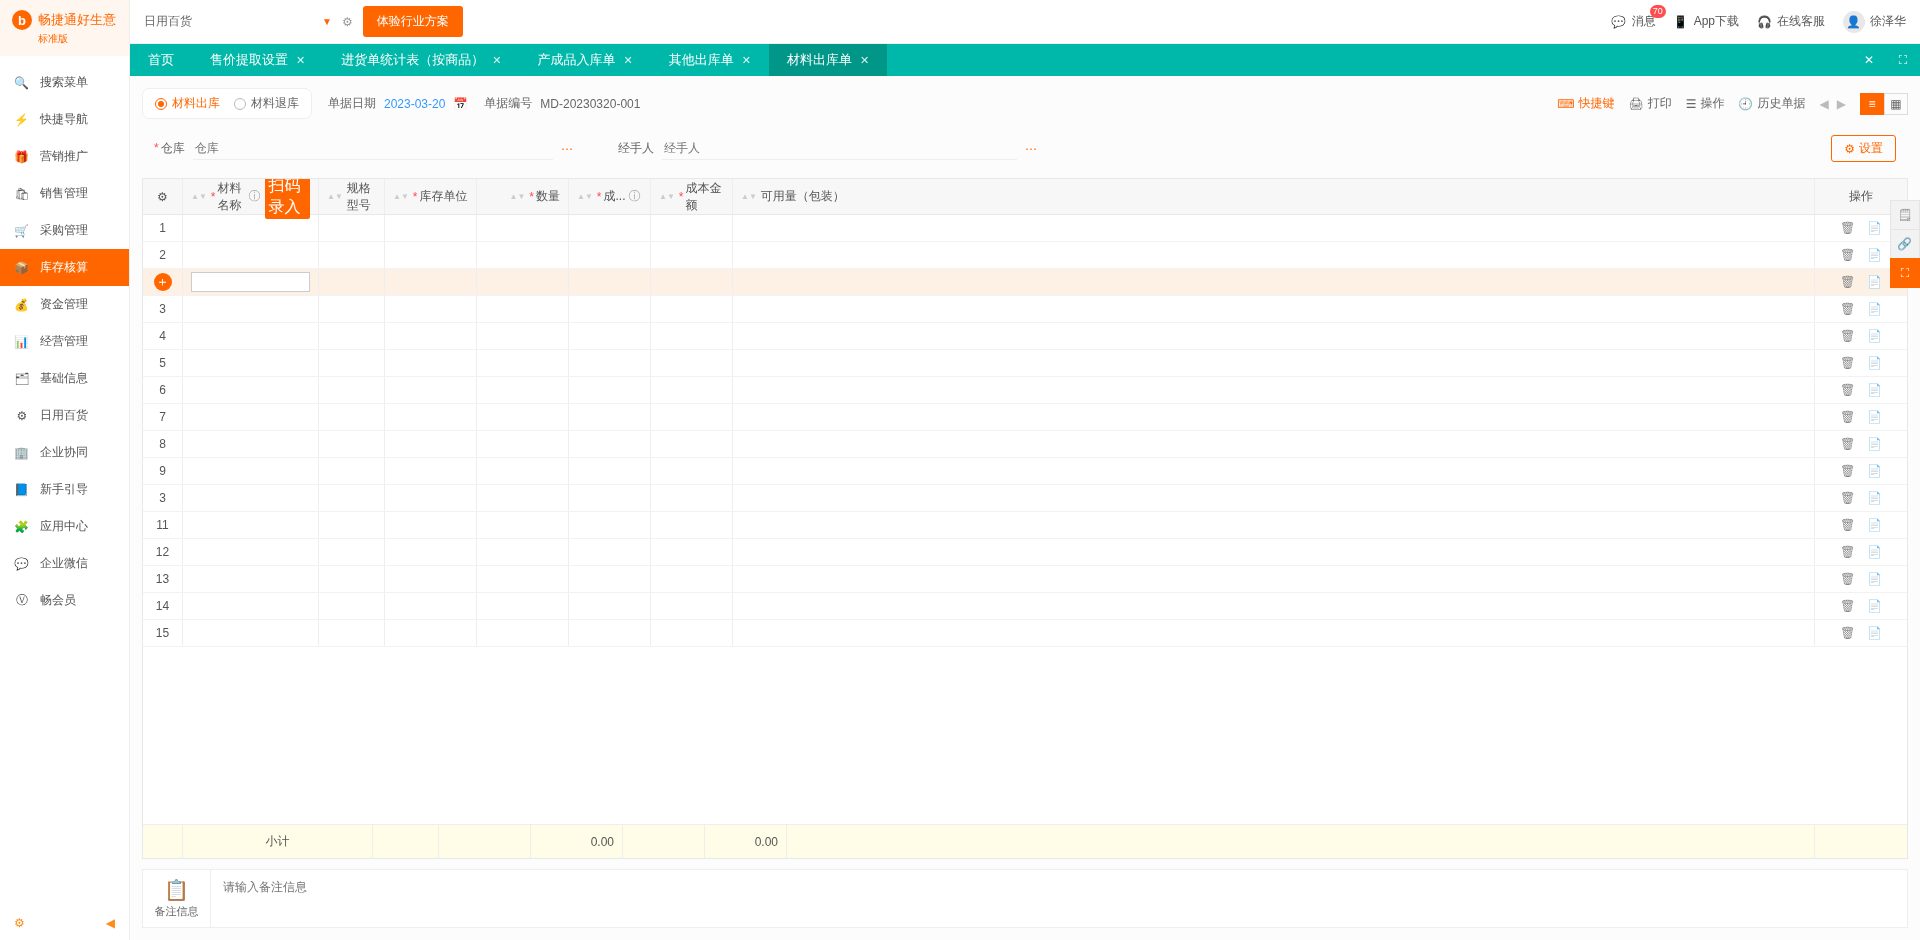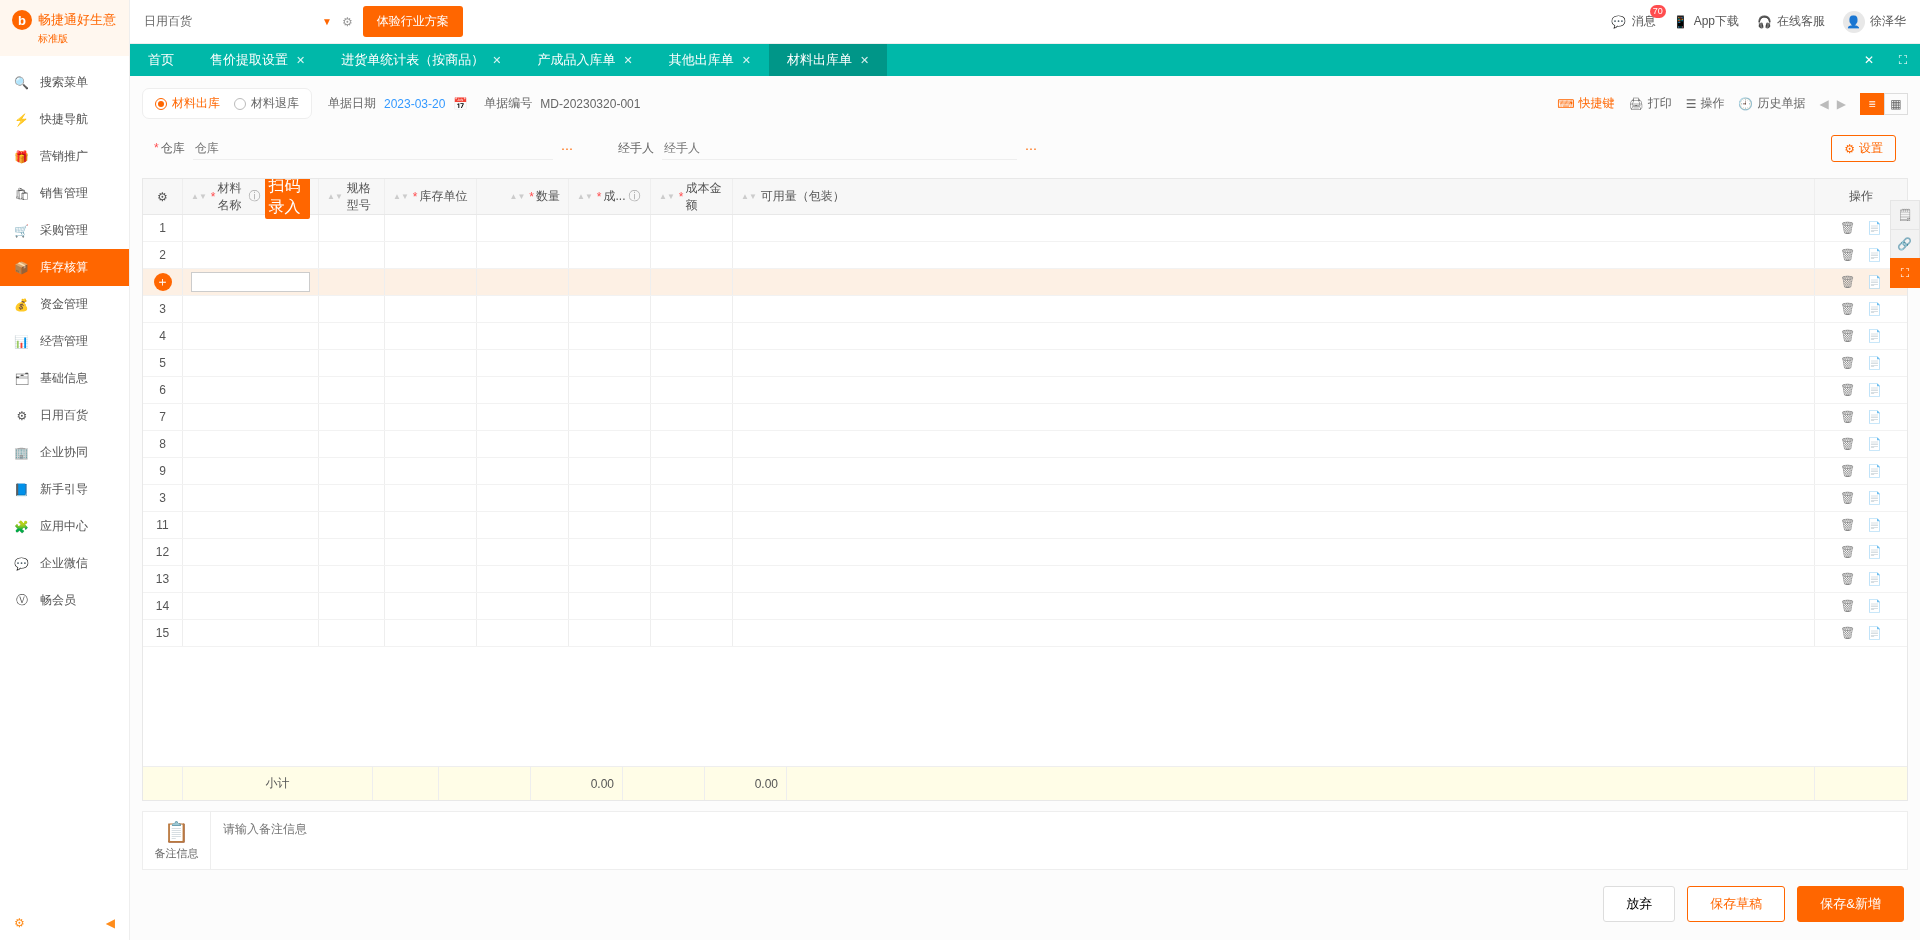--- a/index.html
+++ b/index.html
@@ -638,25 +638,20 @@
       <div class="remark-row">
         <div class="remark-label">
           <span style="font-size:20px;">📋</span>
           <span style="font-size:11px;color:#666;">备注信息</span>
         </div>
         <div class="remark-input">
           <input type="text" placeholder="请输入备注信息" style="">
         </div>
       </div>
 
-      <div class="footer-actions">
-        <button class="btn">放弃</button>
-        <button class="btn outline-orange">保存草稿</button>
-        <button class="btn solid-orange">保存&amp;新增</button>
-      </div>
     </div>
   </div>
 </div>
 
 <div class="side-tools">
   <span>🗒</span>
   <span>🔗</span>
   <span class="on">⛶</span>
 </div>
 

